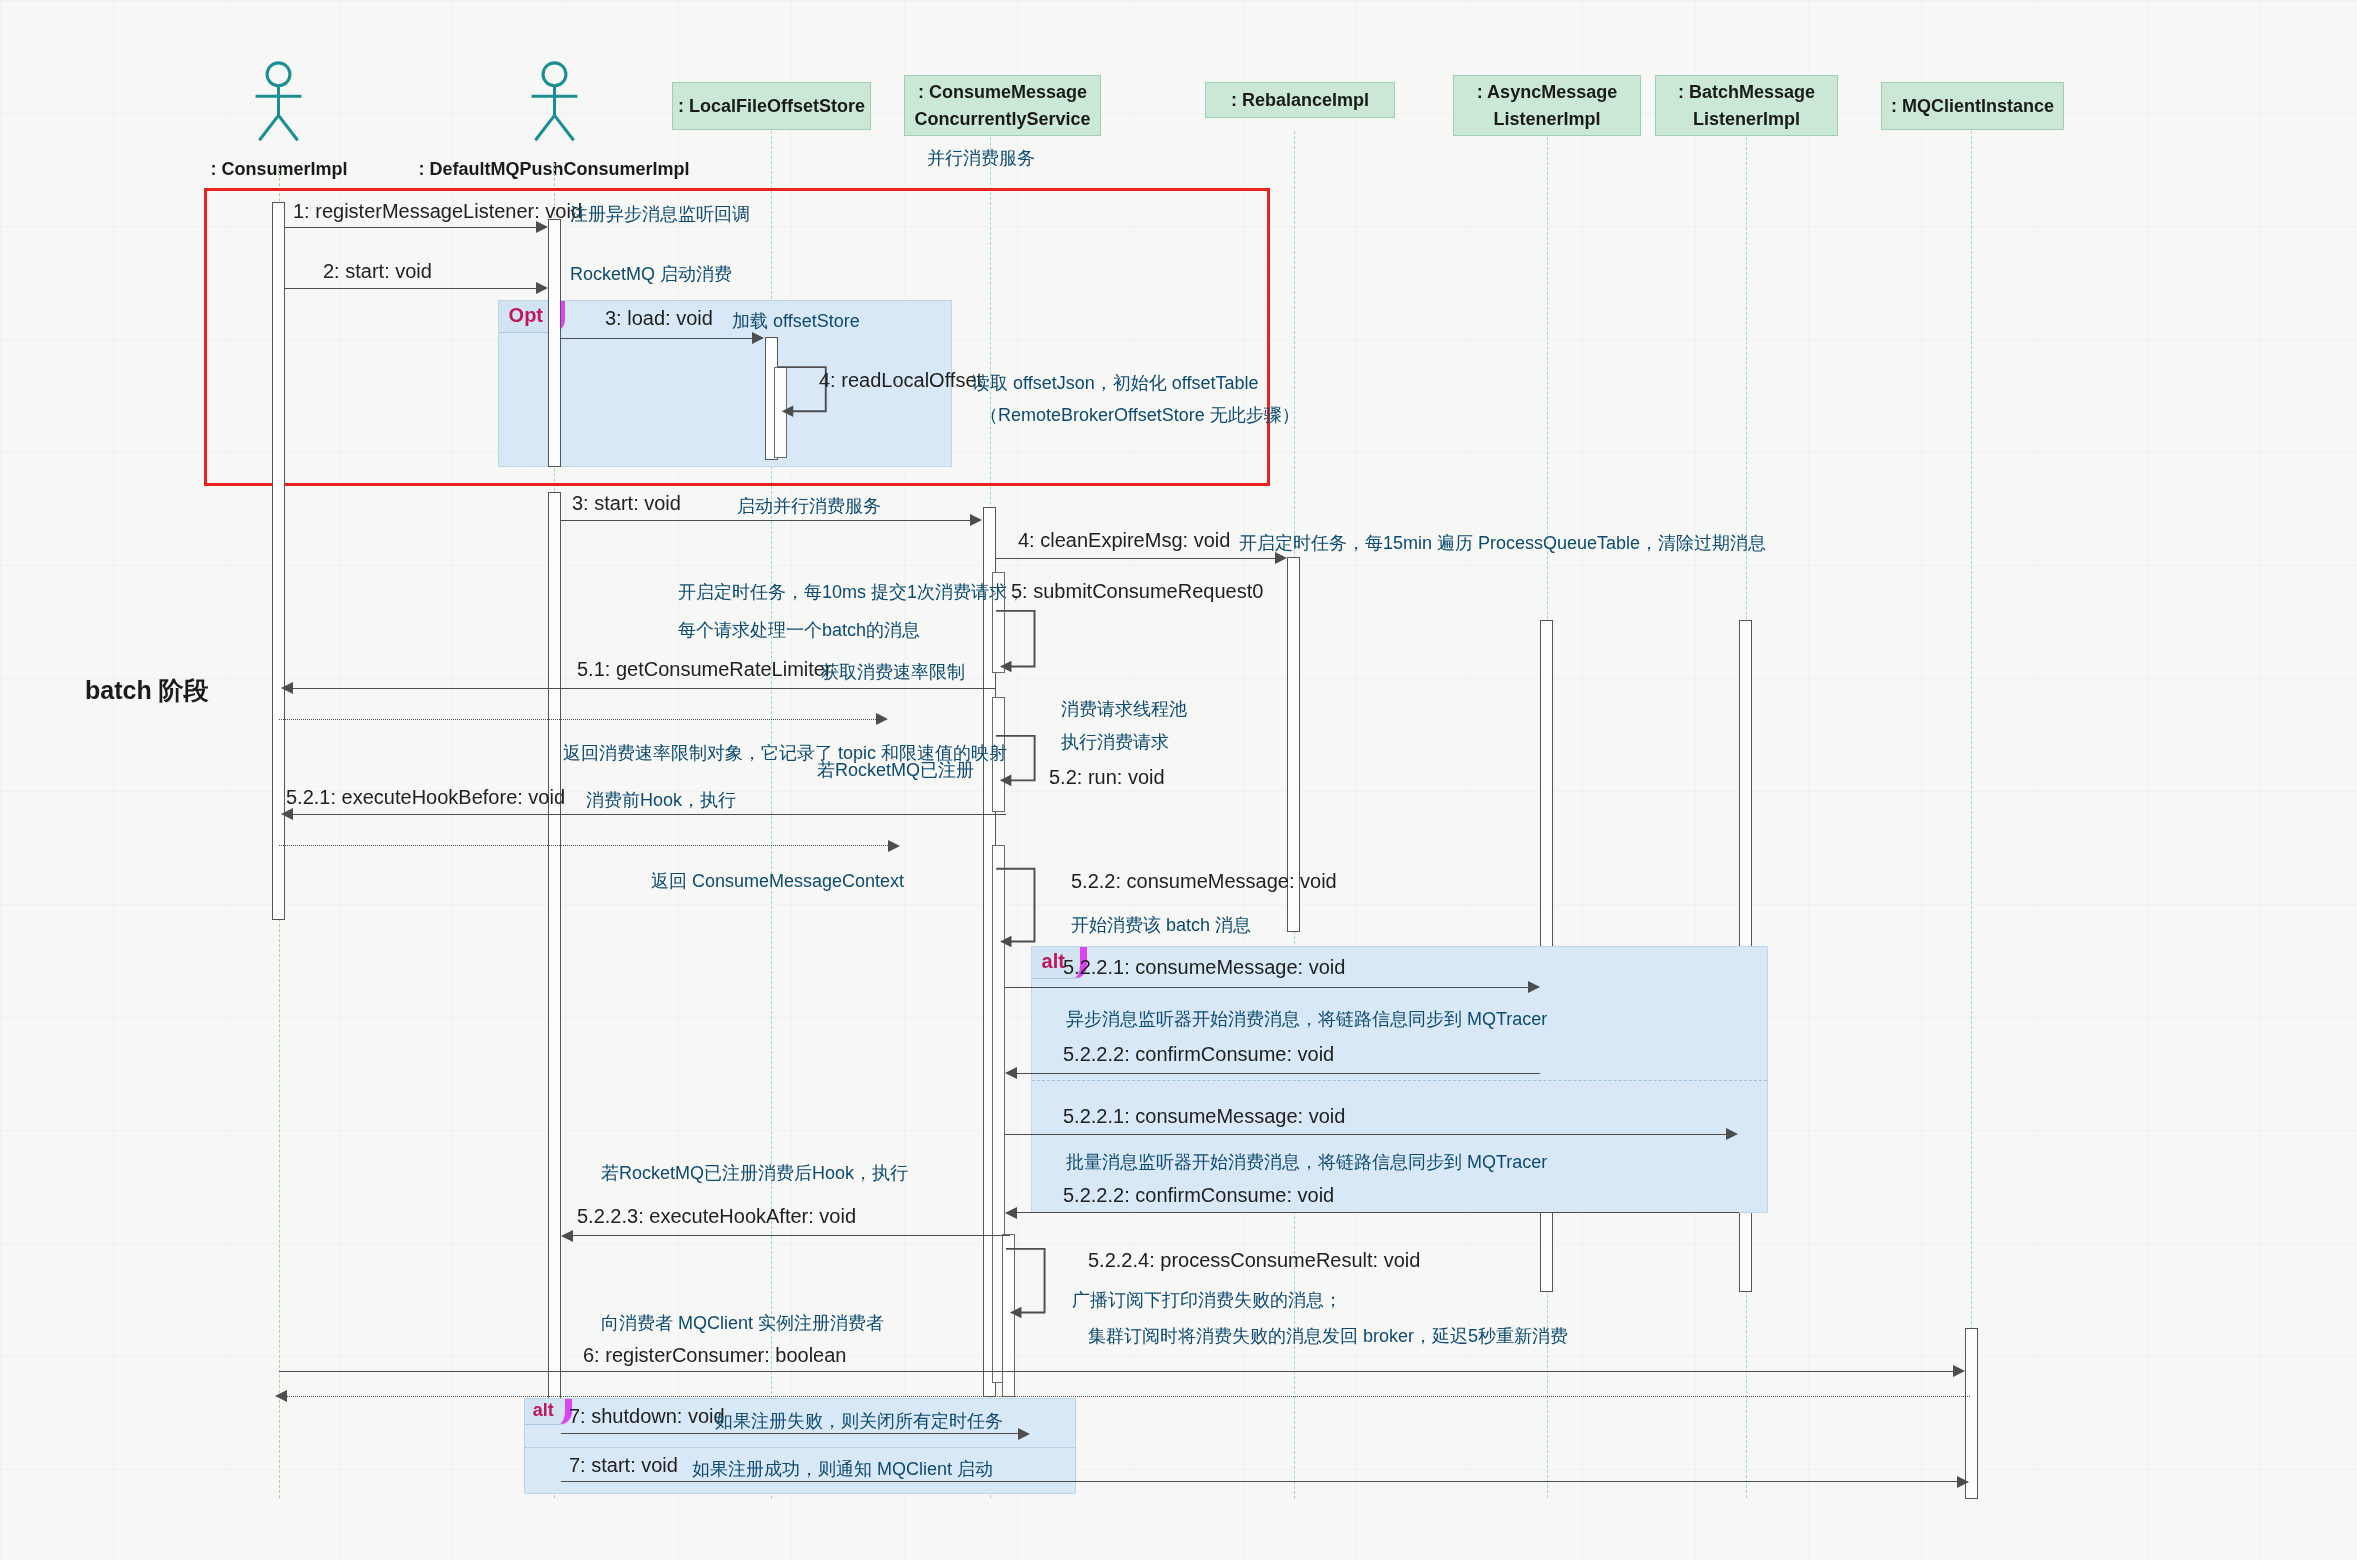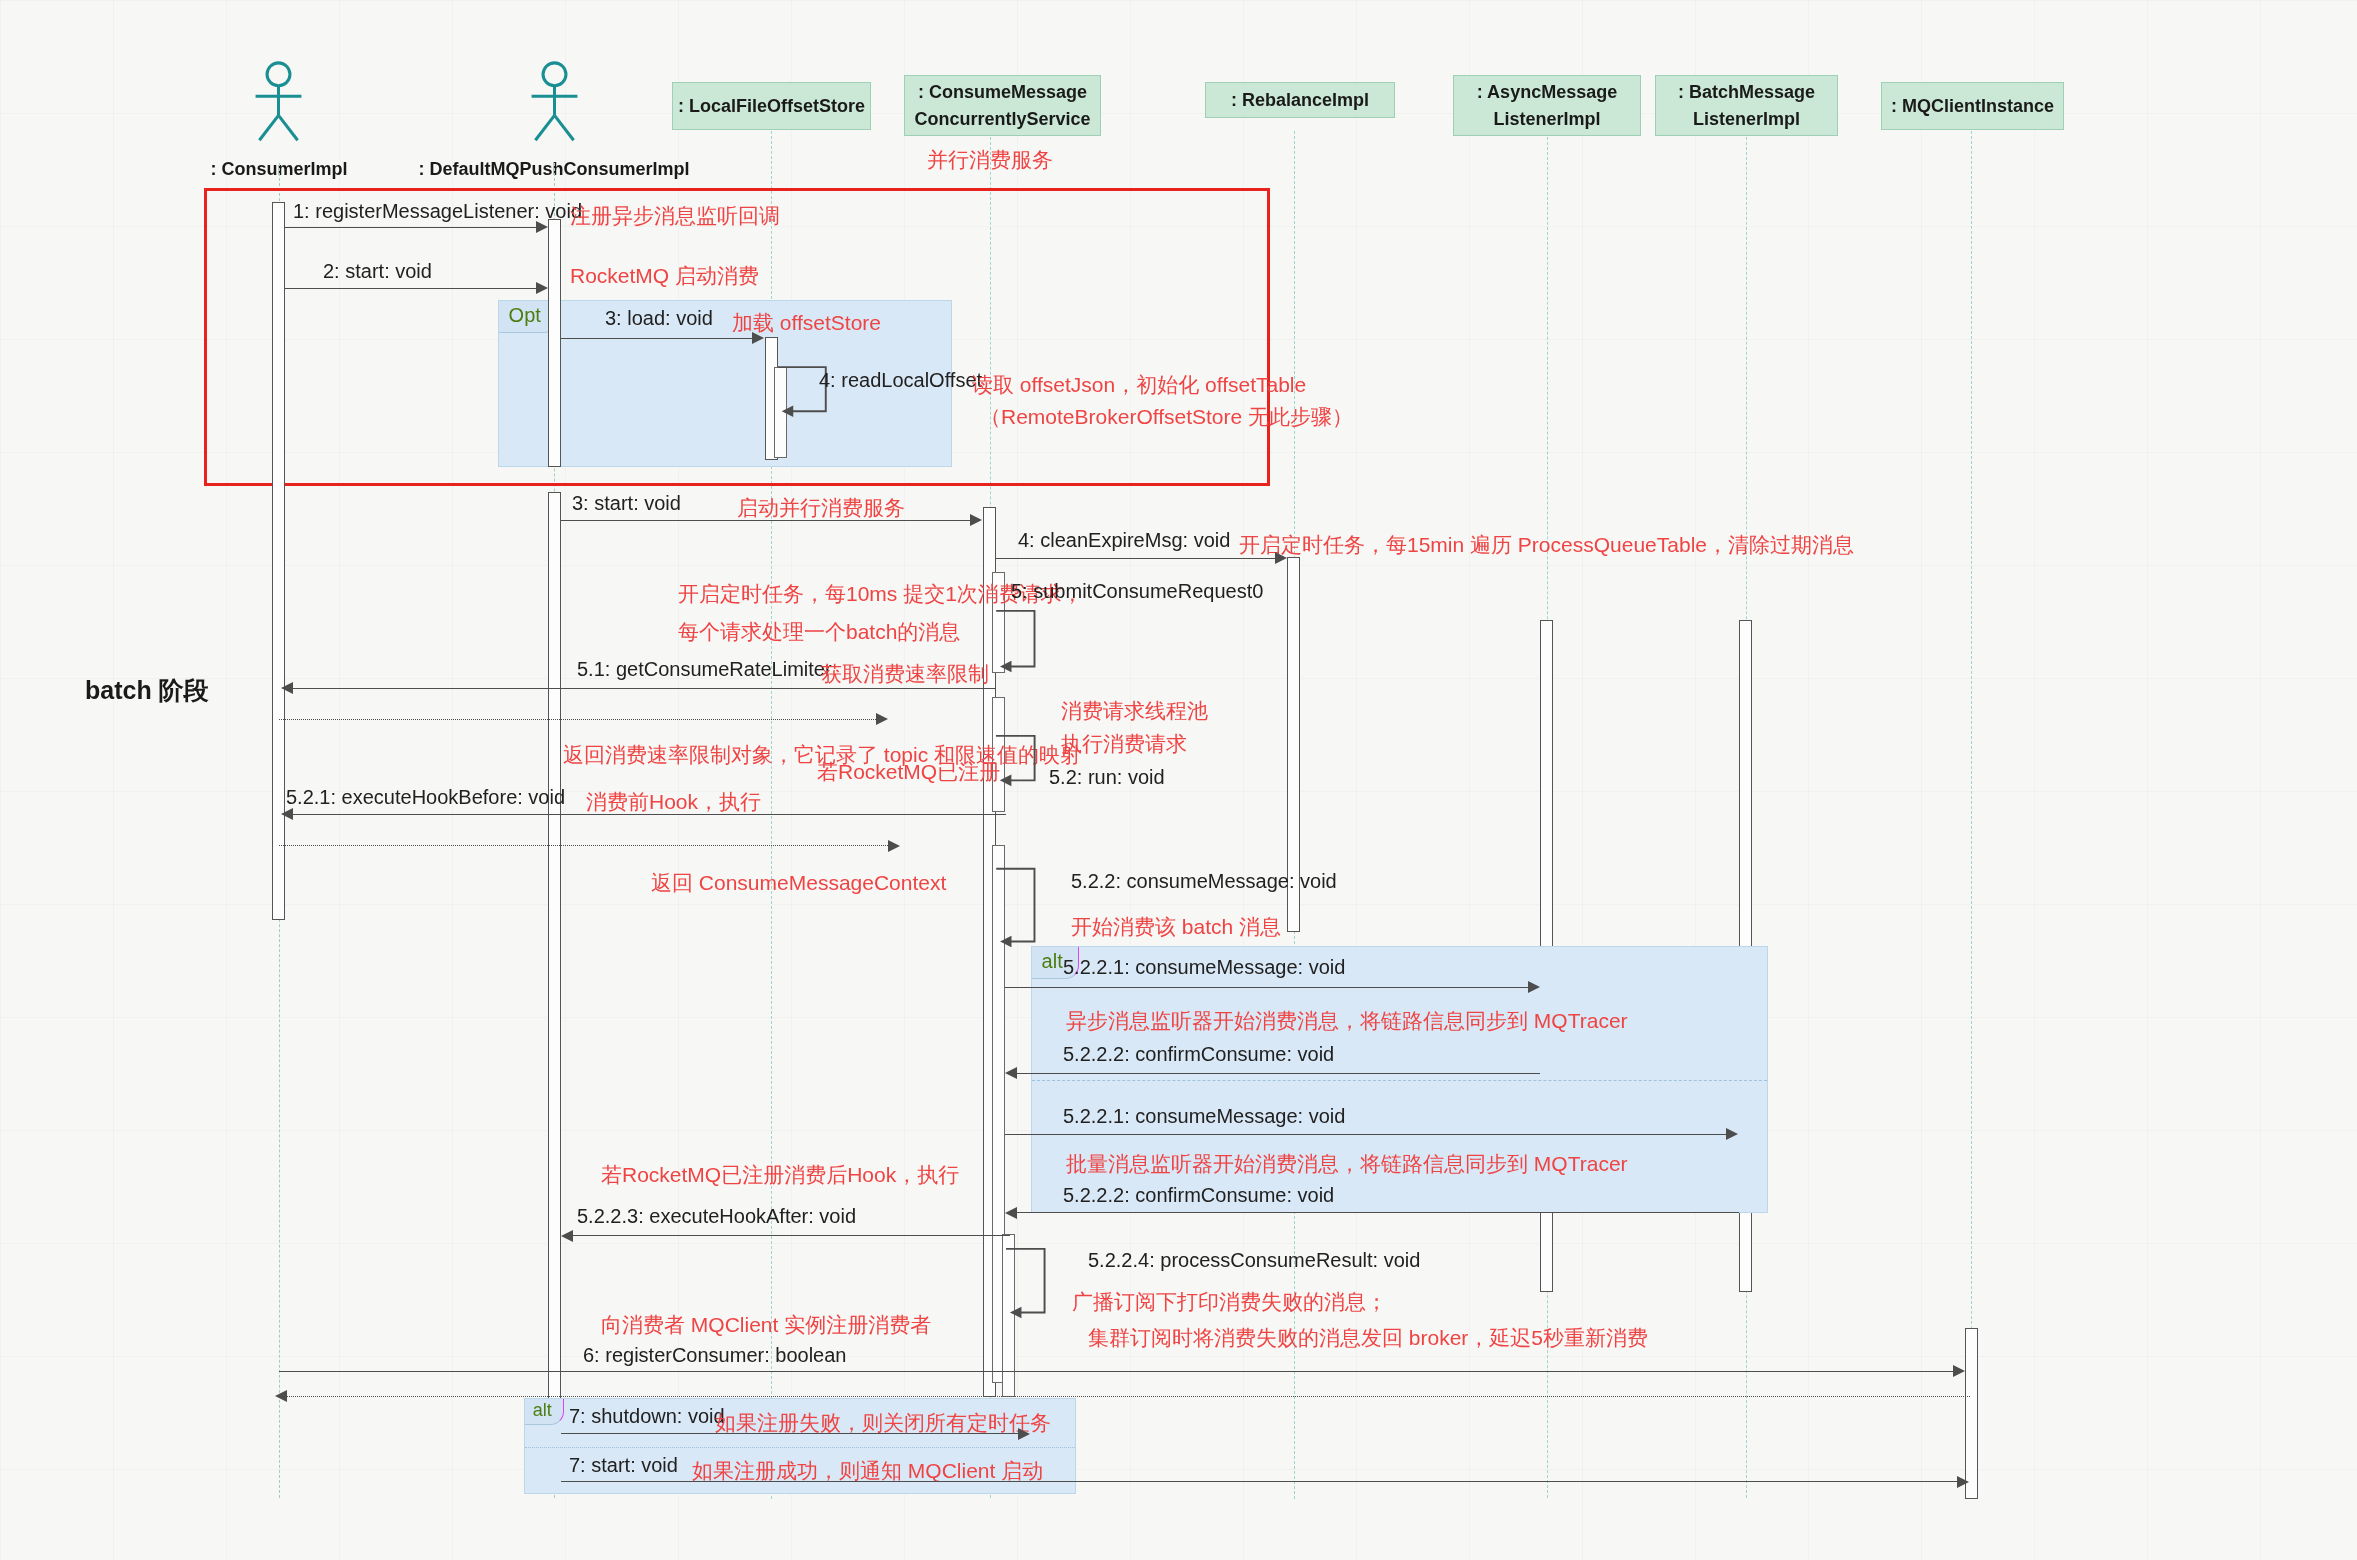--- a/index.html
+++ b/index.html
@@ -60,26 +60,27 @@
   
   .frag{
     position:absolute;
     background:#d9e8f6;
     border:1px solid #bcd6ea;
     box-sizing:border-box;
   }
   .frag .ftab{
     position:absolute;left:0;top:0;
     background:#d2e4f4;
-    border-right:1px solid #d946ef;
+    border-right:7px solid #d946ef;
     border-bottom:1px solid #a9c8e0;
     border-bottom-right-radius:13.4px;
     padding:2.9px 15.4px 4.8px 9.6px;
-    font-size:20px;color:#4d7c0f;
+    font-size:20px;color:#be185d;
     font-family:"Liberation Sans",sans-serif;
+    font-weight:bold;
   }
   .fdiv{position:absolute;border-top:1.9px dashed #9dc3e0;}
 
   
   .redbox{
     position:absolute;
     border:3.8px solid #e8221c;
     box-sizing:border-box;
     background:transparent;
   }
@@ -99,21 +100,21 @@
   .selfloop{position:absolute;}
 
   
   .mtxt{
     position:absolute;white-space:nowrap;
     font-size:20px;color:#212121;
     font-family:"Liberation Sans",sans-serif;
   }
   .note{
     position:absolute;white-space:nowrap;
-    font-size:21px;color:#ef4444;
+    font-size:18px;color:#0c4a6e;
     font-family:"Liberation Sans",sans-serif;
   }
   .stagelabel{
     position:absolute;
     font-size:25px;font-weight:bold;color:#1a1a1a;
     white-space:nowrap;
   }
   .watermark{
     position:absolute;
     font-size:60px;color:#c9c9c9;

